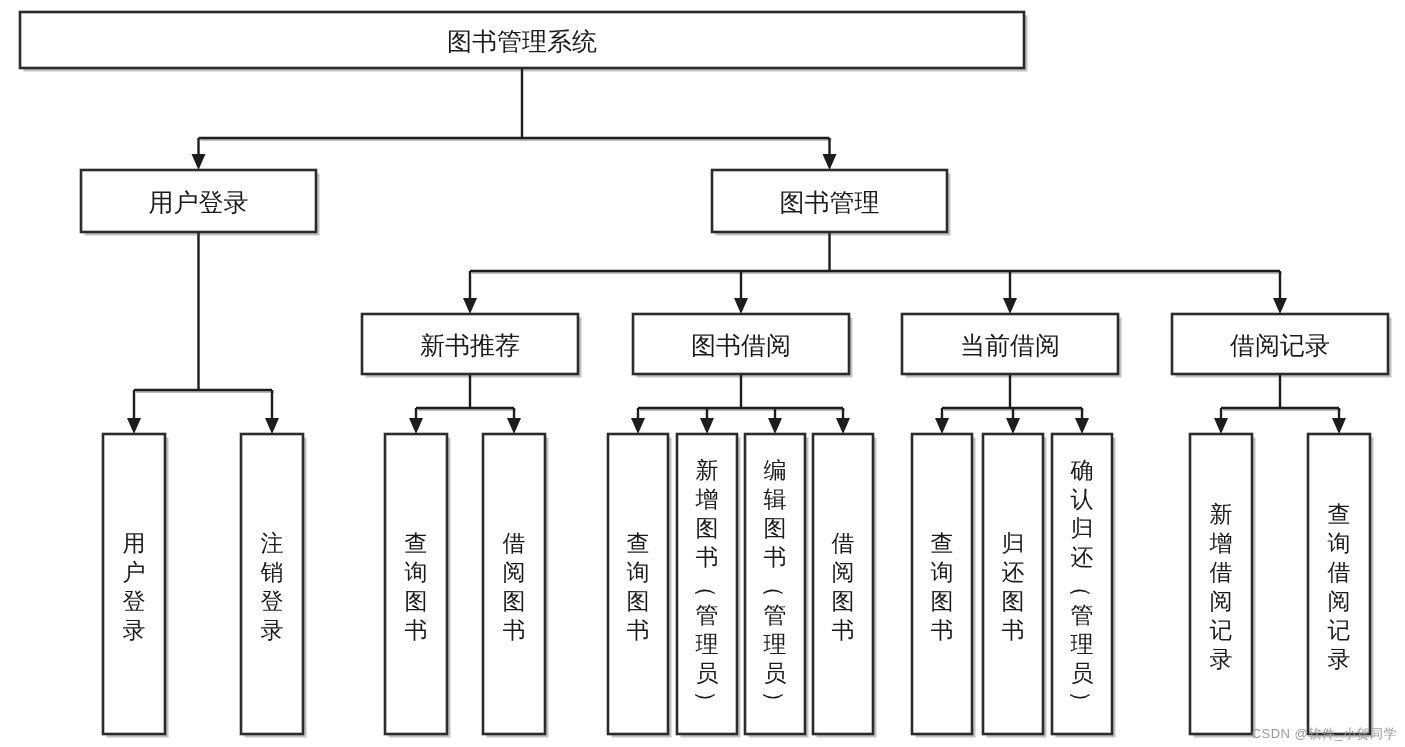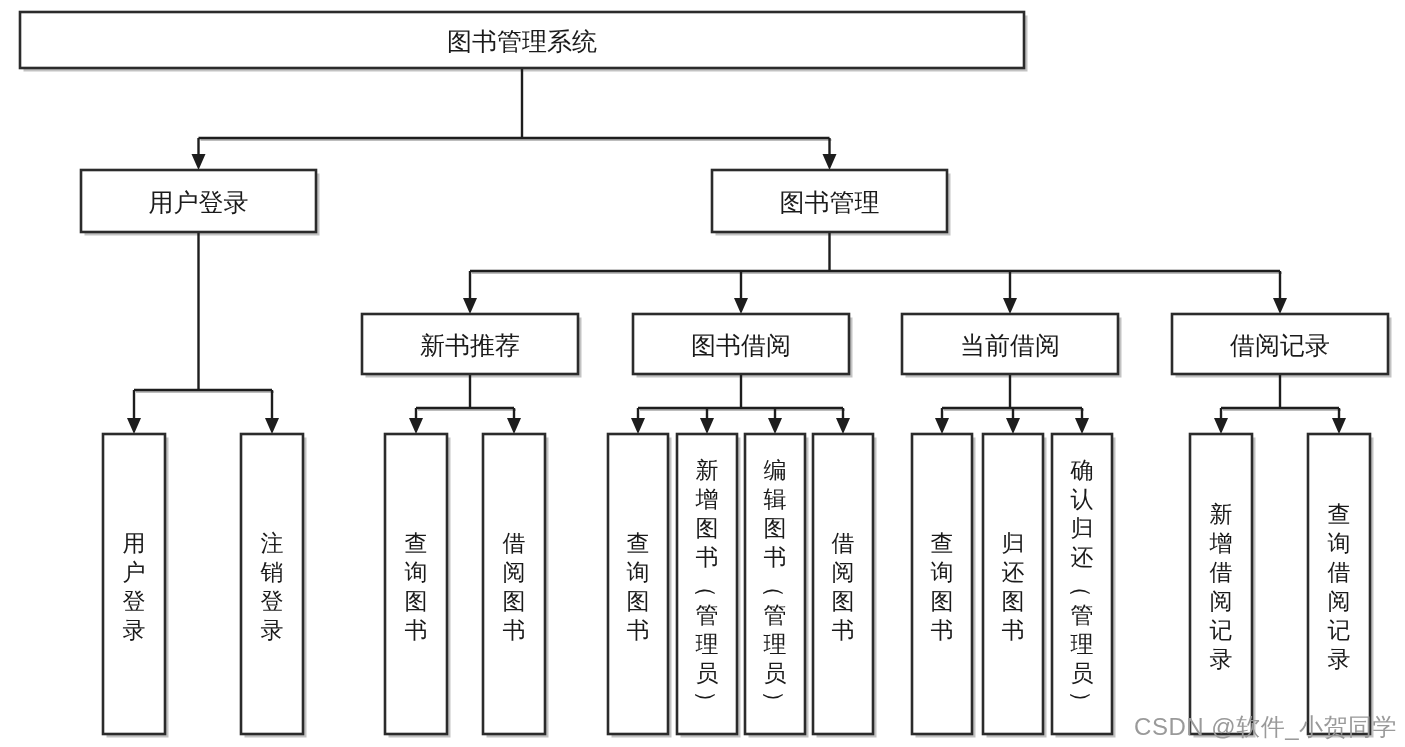--- a/index.html
+++ b/index.html
@@ -21,21 +21,21 @@
     fill:#1a1a1a;
     text-anchor:middle;
     dominant-baseline:central;
   }
   .lbl-h{font-size:25px;}
   .lbl-v{font-size:23px;}
   .watermark{
     position:absolute;
     right:8px;bottom:4px;
     font-family:"Liberation Sans","DejaVu Sans",sans-serif;
-    font-size:24px;
+    font-size:13px;
     color:#9a9a9a;
     letter-spacing:.5px;
     white-space:nowrap;
     pointer-events:none;
   }
 </style>
 </head>
 <body>
 
 <svg id="diagram" viewBox="0 0 1405 747">

